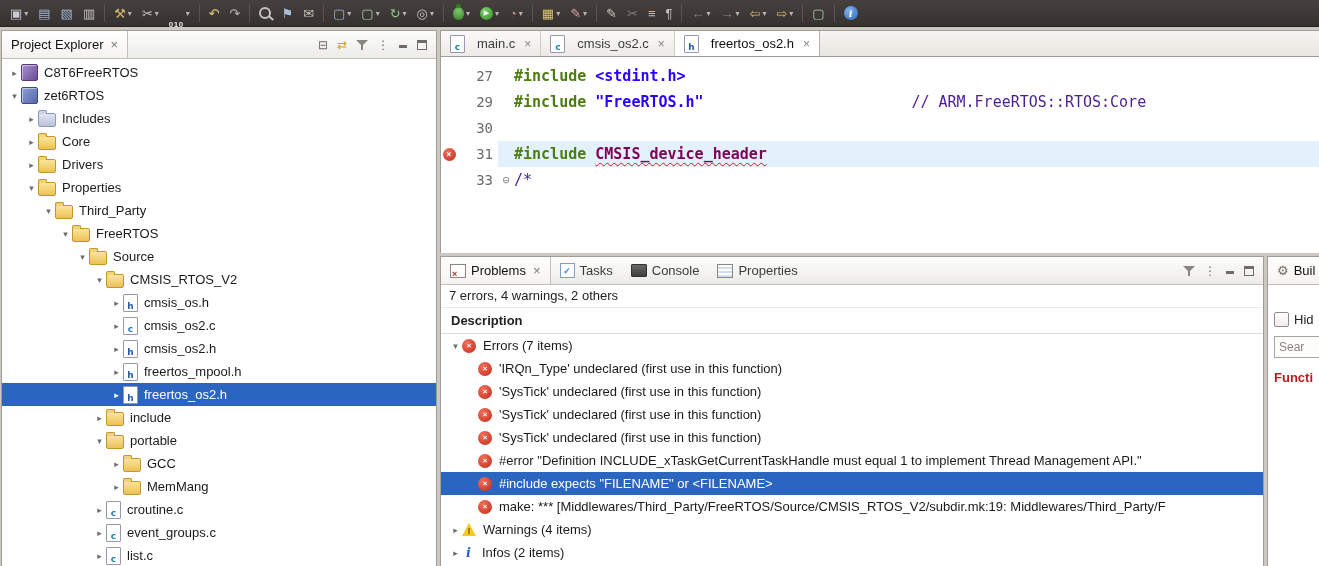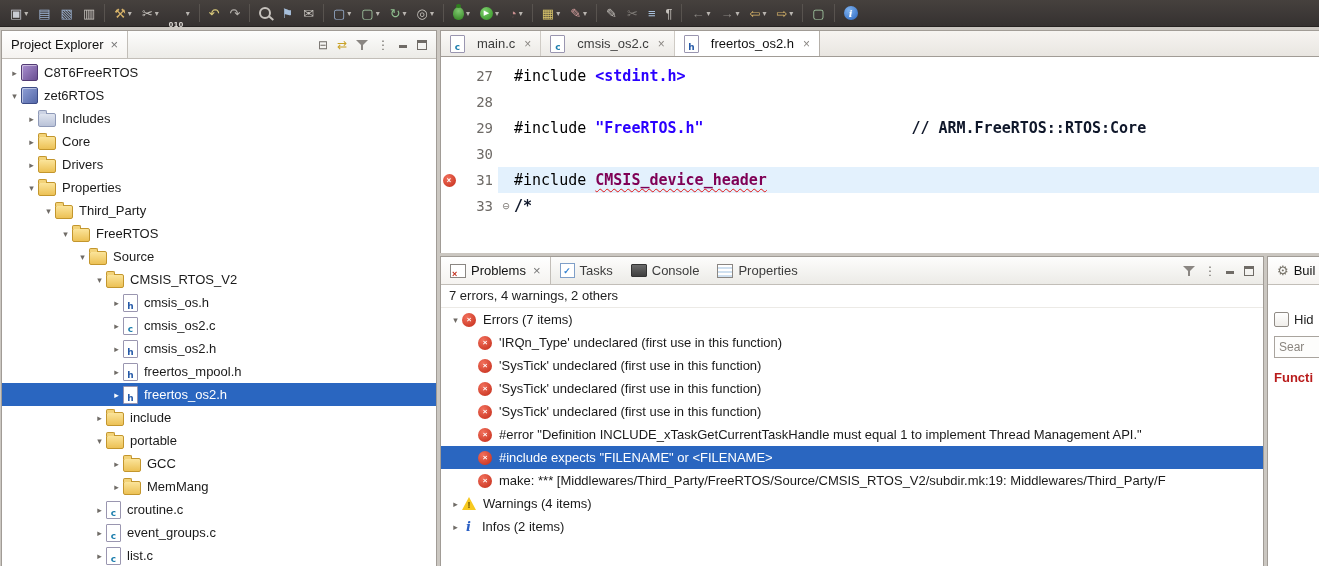--- a/index.html
+++ b/index.html
@@ -73,23 +73,23 @@
   .ed-tab.active{background:#fff;color:#111;border-right:1px solid #b5b0aa;}
   .ed-close{color:#8a8682;font-size:12px;margin-left:3px;line-height:1;}
   .editor-body{position:absolute;left:0;top:27px;right:0;height:196px;background:#fff;border-left:1px solid #a19c96;
     box-sizing:border-box;overflow:hidden;font-family:"DejaVu Sans Mono",monospace;font-size:15px;padding-top:6px;}
   .code-line{height:26px;display:flex;align-items:stretch;}
   .marker-col{width:16px;flex:none;display:flex;align-items:center;justify-content:center;}
   .lnum{width:36px;flex:none;text-align:right;color:#6e6a66;font-size:14px;padding-right:5px;display:flex;align-items:center;justify-content:flex-end;}
   .fold-col{width:16px;flex:none;color:#8a8682;font-size:12px;display:flex;align-items:center;justify-content:center;}
   .code{flex:1;white-space:pre;display:flex;align-items:center;}
   .code-line.cur .code,.code-line.cur .fold-col{background:#e3f1fd;}
-  .seg-directive{color:#000000;font-weight:normal;}
+  .seg-directive{color:#4d7c0f;font-weight:bold;}
   .seg-include{color:#2a00ff;font-weight:bold;}
-  .seg-comment{color:#0f172a;font-weight:bold;}
+  .seg-comment{color:#4c1d95;font-weight:normal;}
   .seg-plain{color:#111;}
   .seg-error-token{color:#7f0055;font-weight:bold;text-decoration:underline wavy #e01414 1px;text-underline-offset:3px;}
   .err-badge{width:13px;height:13px;border-radius:50%;background:radial-gradient(circle at 35% 30%,#f2705c,#c22a17);
     color:#fff;font-size:8px;font-weight:bold;display:flex;align-items:center;justify-content:center;flex:none;}
 
   
   .problems-panel{position:absolute;left:0;top:226px;width:824px;bottom:-1px;display:flex;flex-direction:column;}
   .problems-summary{height:22px;line-height:22px;padding-left:8px;color:#222;border-bottom:1px solid #eceae6;flex:none;}
   .problems-colheader{height:25px;line-height:25px;padding-left:10px;font-weight:bold;color:#222;border-bottom:1px solid #dedbd5;flex:none;}
   .prob-rows{flex:1;overflow:hidden;}
@@ -398,26 +398,20 @@
             <span>freertos_os2.h</span>
             <span class="ed-close">×</span>
           </div>
         </div>
       <div class="editor-body" id="editor-lines">
           <div class="code-line">
             <span class="marker-col"></span>
             <span class="lnum">27</span>
             <span class="fold-col"></span>
             <span class="code"><span class="seg-directive">#include</span><span class="seg-plain"> </span><span class="seg-include">&lt;stdint.h&gt;</span></span>
-          </div>
-          <div class="code-line">
-            <span class="marker-col"></span>
-            <span class="lnum">28</span>
-            <span class="fold-col"></span>
-            <span class="code"></span>
           </div>
           <div class="code-line">
             <span class="marker-col"></span>
             <span class="lnum">29</span>
             <span class="fold-col"></span>
             <span class="code"><span class="seg-directive">#include</span><span class="seg-plain"> </span><span class="seg-include">"FreeRTOS.h"</span><span class="seg-plain">                       </span><span class="seg-comment">// ARM.FreeRTOS::RTOS:Core</span></span>
           </div>
           <div class="code-line">
             <span class="marker-col"></span>
             <span class="lnum">30</span>
@@ -464,20 +458,21 @@
               </div>
             </div>
           <div class="vt-icons" id="problems-icons">
               <span class="icon-funnel"></span>
               <span class="vm">⋮</span>
               <span class="icon-min"></span>
               <span class="icon-max"></span>
             </div>
         </div>
         <div class="problems-summary">7 errors, 4 warnings, 2 others</div>
+        <div class="problems-colheader">Description</div>
         <div class="prob-rows" id="problems-rows">
             <div class="prob-row" style="padding-left: 8px;">
               <span class="twistie">▾</span>
               <span class="icon-error p-ico">×</span>
               <span>Errors (7 items)</span>
             </div>
             <div class="prob-row" style="padding-left: 24px;">
               <span class="twistie"></span>
               <span class="icon-error p-ico">×</span>
               <span>'IRQn_Type' undeclared (first use in this function)</span>

